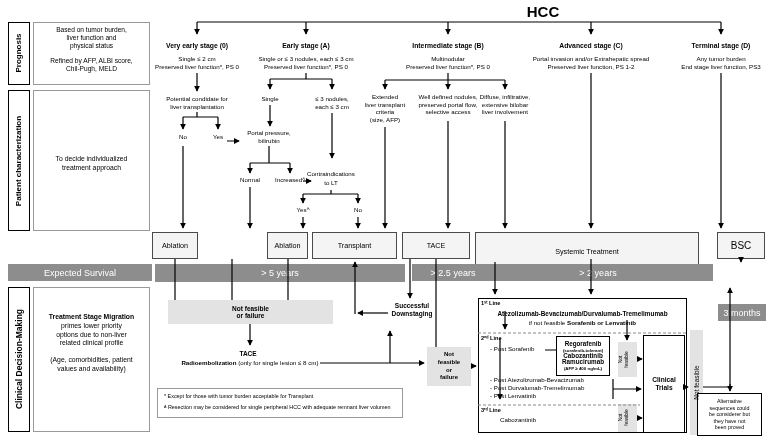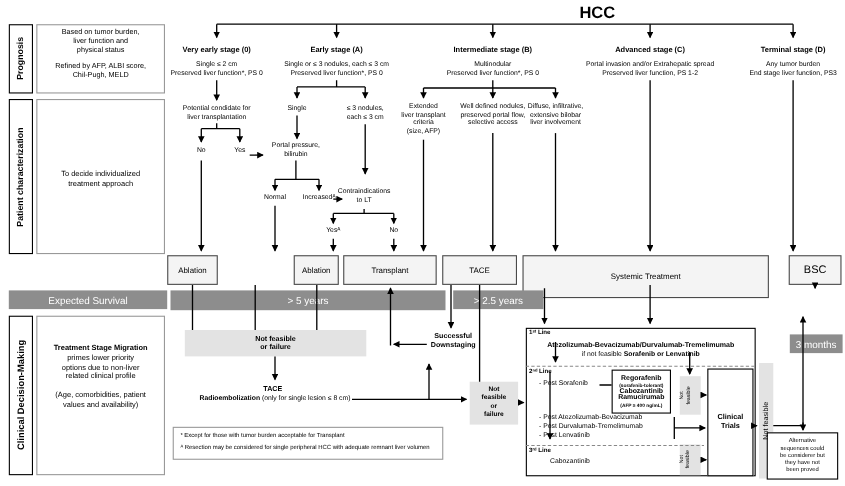--- a/index.html
+++ b/index.html
@@ -213,20 +213,23 @@
 
   <div class="gbar" style="left:8px; top:264px; width:144px; height:17px; font-size:9px;">
     <span>Expected Survival</span>
     </div>
   <div class="gbar" style="left:155px; top:264px; width:250px; height:18px; font-size:9px;">
     <span>&gt; 5 years</span>
     </div>
   <div class="gbar" style="left:412px; top:264px; width:82px; height:17px; font-size:9px;">
     <span>&gt; 2.5 years</span>
     </div>
+  <div class="gbar" style="left:483px; top:264px; width:230px; height:17px; font-size:9px;">
+    <span>&gt; 2 years</span>
+    </div>
   <div class="gbar" style="left:718px; top:264px; width:48px; height:17px; font-size:9px;margin-top:40px;">
     <span>3 months</span>
     </div>
 
   <div class="lgray" style="left:168px; top:300px; width:165px; height:24px; font-size:6.5px;">
     <span class="b">Not feasible
 or failure</span>
     </div>
 
   <div class="txt b" style="left:381px; top:302px; width:62px; font-size:6.5px; line-height:8px;">Successful

